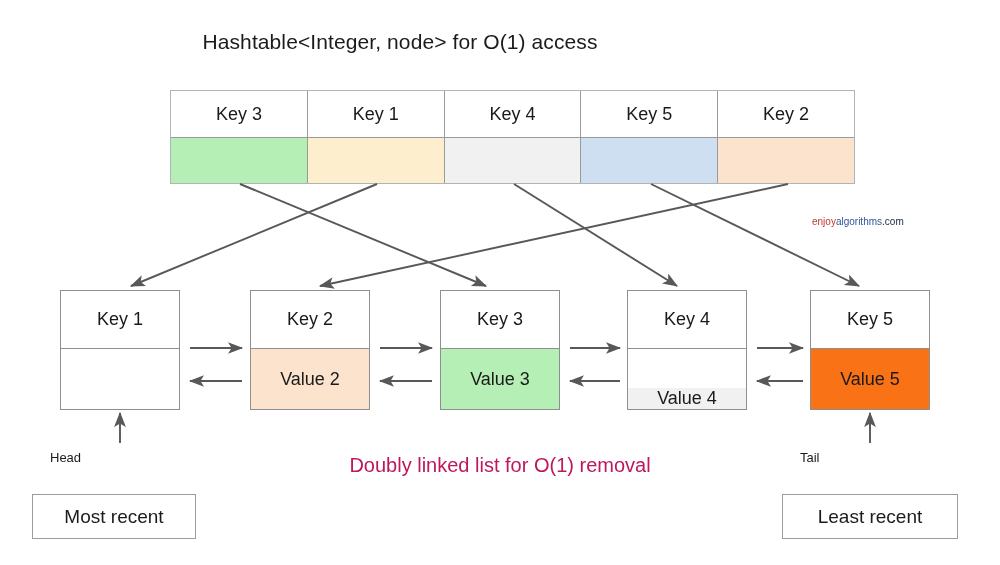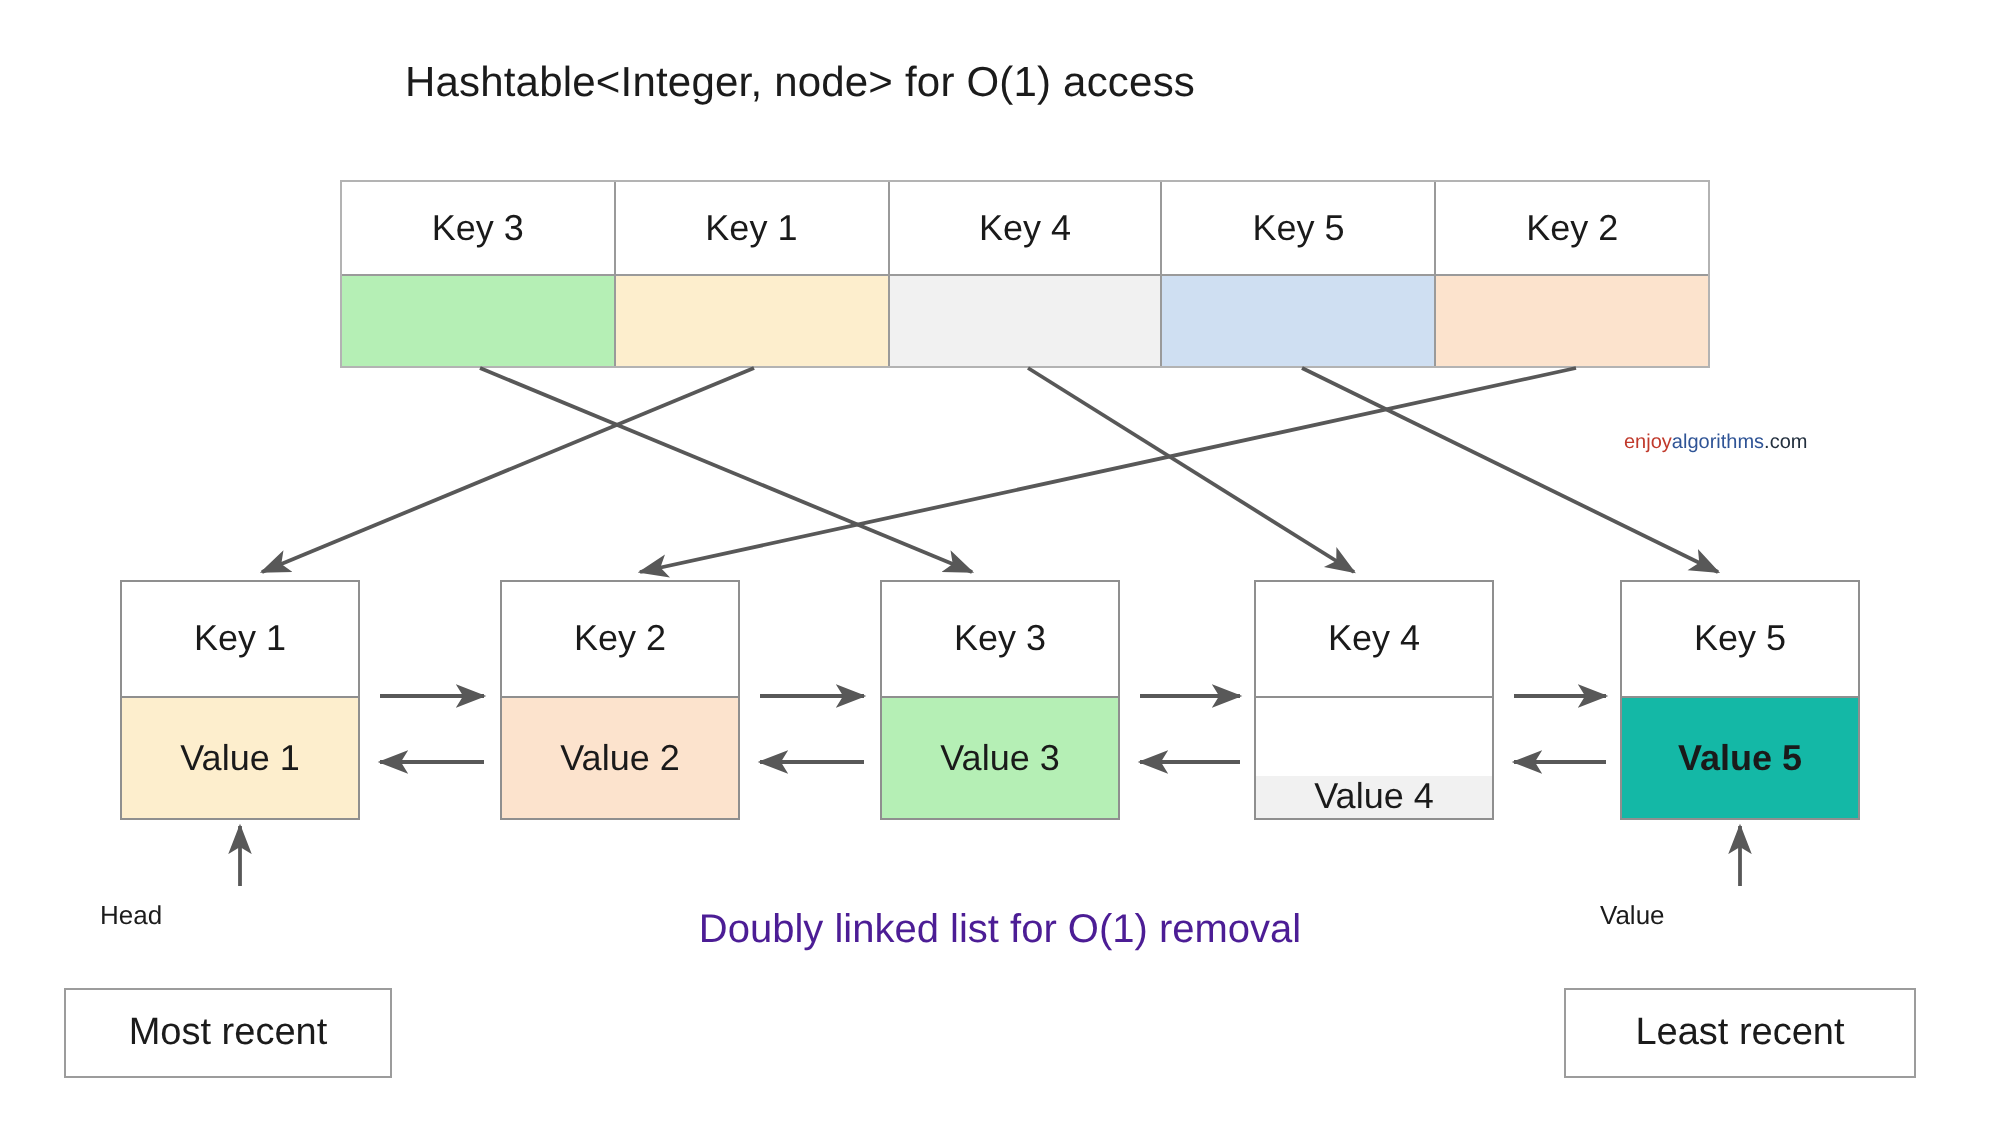--- a/index.html
+++ b/index.html
@@ -37,21 +37,21 @@
     white-space: nowrap;
   }
   .caption {
     position: absolute;
     left: 280px;
     top: 452px;
     width: 440px;
     text-align: center;
     font-size: 20px;
     line-height: 26px;
-    color: #4c1d95;
+    color: #be185d;
   }
   .caption span { display: block; }
 
   
   .hashtable {
     position: absolute;
     left: 170px;
     top: 90px;
     width: 685px;
     height: 94px;
@@ -180,45 +180,44 @@
     <div class="ht-cell">
       <div class="ht-key">Key 2</div>
       <div class="ht-slot" style="background-color: rgb(252, 227, 205);"></div>
     </div>
   </div>
 
   <div class="watermark"><span class="wm-a">enjoy</span><span class="wm-b">algorithms</span><span class="wm-c">.com</span></div>
 
   <div class="node" style="left:60px;  top:290px;">
     <div class="node-key">Key 1</div>
-    <div class="node-val" style="background-color: rgb(253, 238, 205);">Value 1</div>
   </div>
 
   <div class="node" style="left:250px; top:290px;">
     <div class="node-key">Key 2</div>
     <div class="node-val" style="background-color: rgb(252, 227, 205);">Value 2</div>
   </div>
 
   <div class="node" style="left:440px; top:290px;">
     <div class="node-key">Key 3</div>
     <div class="node-val" style="background-color: rgb(181, 239, 181);">Value 3</div>
   </div>
 
   <div class="node" style="left:627px; top:290px;">
     <div class="node-key">Key 4</div>
     <div class="node-val" style="background-color: rgb(241, 241, 241); margin-top: 39px;">Value 4</div>
   </div>
 
   <div class="node" style="left:810px; top:290px;">
     <div class="node-key">Key 5</div>
-    <div class="node-val" style="background-color: #14b8a6; font-weight: bold;">Value 5</div>
+    <div class="node-val" style="background-color: #f97316;">Value 5</div>
   </div>
 
   <div class="ptr-label" style="left:50px; top:450px;">Head</div>
-  <div class="ptr-label" style="left:800px; top:450px;">Value</div>
+  <div class="ptr-label" style="left:800px; top:450px;">Tail</div>
 
   <div class="recent-box" style="left:32px; top:494px; width:164px;">Most recent</div>
   <div class="recent-box" style="left:782px; top:494px; width:176px;">Least recent</div>
 
   <div class="caption">
     <span>Doubly linked list for O(1) removal</span>
   </div>
 
   <svg id="arrows" viewBox="0 0 1000 565">
     <defs>

